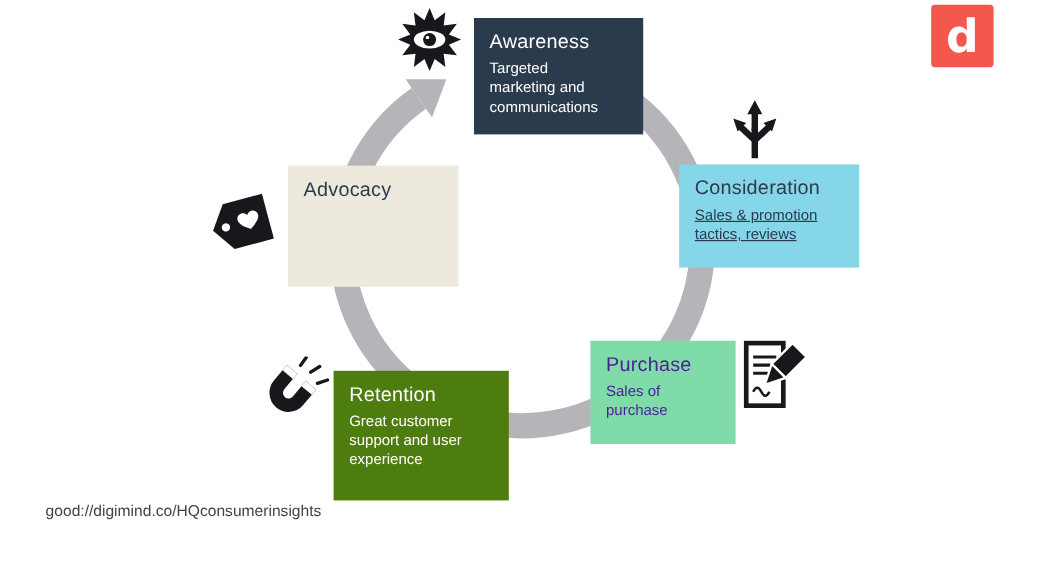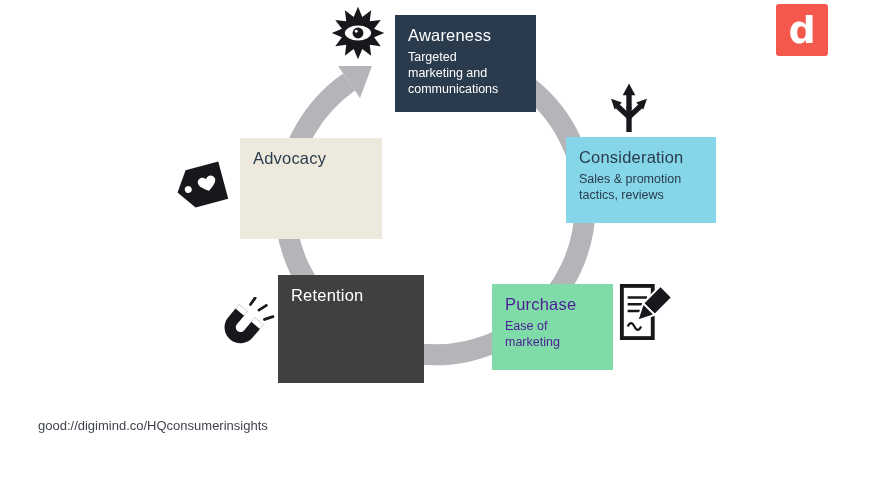--- a/index.html
+++ b/index.html
@@ -9,21 +9,21 @@
 
   .ring { position:absolute; left:0; top:0; }
 
   .stage { position:absolute; padding:11px 13px; z-index:2; }
   .stage h2 { font-size:16.5px; font-weight:400; letter-spacing:.2px; margin-bottom:4px; }
   .stage p  { font-size:12.5px; line-height:1.28; }
 
   .s-awareness     { left:395px; top:15px;  width:141px; height:97px; }
   .s-awareness p   { max-width:100px; }
   .s-consideration { left:566px; top:137px; width:150px; height:86px; }
-  .s-consideration p { max-width:126px; }
+  .s-consideration p { max-width:126px;text-decoration:underline; }
   .s-purchase      { left:492px; top:284px; width:121px; height:86px; }
   .s-purchase p    { max-width:92px; }
   .s-retention     { left:278px; top:275px; width:146px; height:108px; }
   .s-retention p   { max-width:108px; }
   .s-advocacy      { left:240px; top:138px; width:142px; height:101px; }
   .s-advocacy p    { max-width:102px; }
 
   .icon { position:absolute; z-index:3; line-height:0; }
   .i-eye      { left:330px; top:6px; }
   .i-route    { left:600px; top:80px; }
@@ -54,25 +54,26 @@
     <p>Targeted marketing and communications</p>
   </div>
 
   <div class="stage s-consideration" style="background: rgb(133, 214, 233); color: rgb(42, 59, 77);">
     <h2>Consideration</h2>
     <p>Sales &amp; promotion tactics, reviews</p>
   </div>
 
   <div class="stage s-purchase" style="background: rgb(127, 220, 169); color: #4c1d95;">
     <h2>Purchase</h2>
-    <p>Ease of marketing</p>
+    <p>Sales of purchase</p>
   </div>
 
-  <div class="stage s-retention" style="background: #404040; color: rgb(255, 255, 255);">
+  <div class="stage s-retention" style="background: #4d7c0f; color: rgb(255, 255, 255); margin-top: 34px;">
     <h2>Retention</h2>
+    <p>Great customer support and user experience</p>
   </div>
 
   <div class="stage s-advocacy" style="background: rgb(237, 233, 220); color: rgb(42, 59, 77);">
     <h2>Advocacy</h2>
   </div>
 
   <span class="icon i-eye">
     <svg width="56" height="54" viewBox="0 0 64 60">
       <polygon fill="#16181c" points="62,30 50.4,25.1 58,15 45.4,16.6 47,4 36.9,11.6 32,0 27.1,11.6 17,4 18.6,16.6 6,15 13.6,25.1 2,30 13.6,34.9 6,45 18.6,43.4 17,56 27.1,48.4 32,60 36.9,48.4 47,56 45.4,43.4 58,45 50.4,34.9"></polygon>
       <ellipse cx="32" cy="30" rx="15" ry="8.5" fill="#ffffff"></ellipse>

